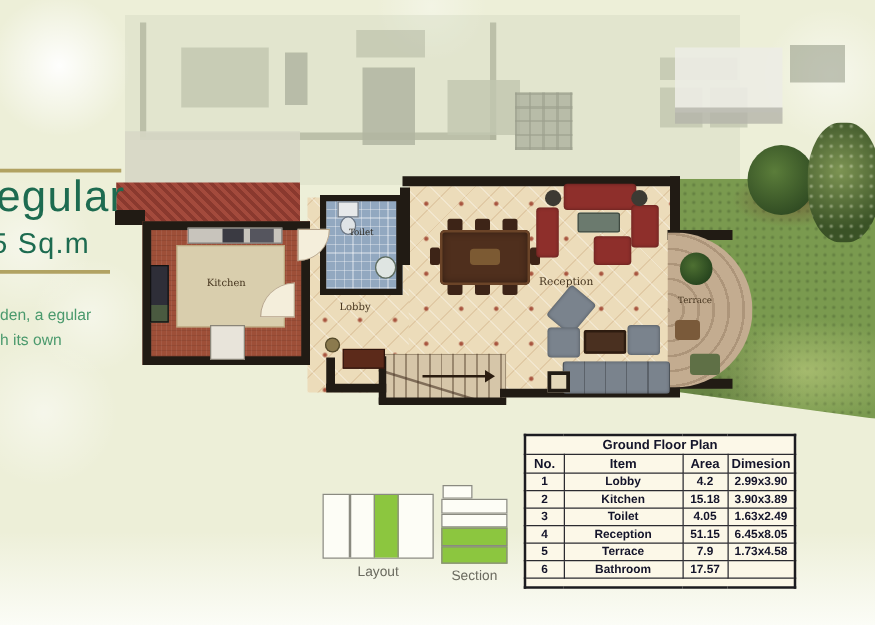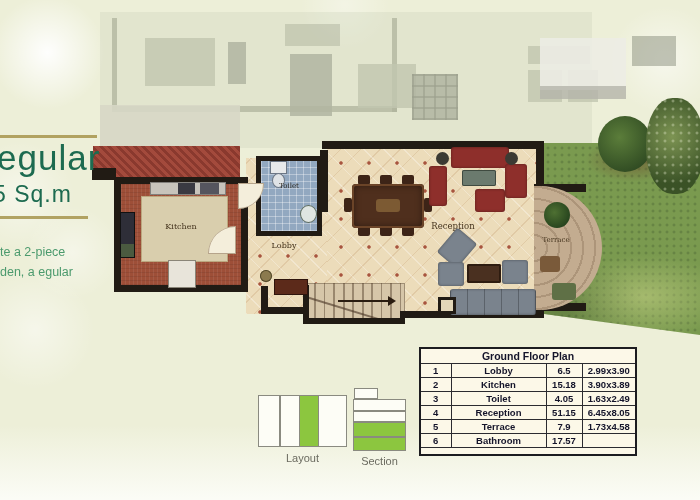--- a/index.html
+++ b/index.html
@@ -198,22 +198,22 @@
   <div class="abs room-label" style="left:259px;top:182px;width:60px;font-size:7px;color:#2e2a22;">Toilet</div>
   <div class="abs room-label" style="left:254px;top:241px;width:60px;font-size:8px;">Lobby</div>
   <div class="abs room-label" style="left:418px;top:221px;width:70px;font-size:8.5px;">Reception</div>
   <div class="abs room-label" style="left:530px;top:236px;width:52px;font-size:7px;">Terrace</div>
 
   <div class="abs gold-line" style="left:0;top:135px;width:97px;"></div>
   <div class="abs" id="title-frag">egular</div>
   <div class="abs" id="subtitle-frag">5 Sq.m</div>
   <div class="abs gold-line" style="left:0;top:216px;width:88px;"></div>
   <div class="abs" id="desc">
-    <div>te a 2-piece</div>
     <div>den, a egular</div>
+    <div>h its own</div>
   </div>
 
   <div class="abs" id="fade-bottom"></div>
 
   <div class="abs diag-box" style="left:258px;top:395px;width:89px;height:52px;">
     <div class="abs" style="left:20px;top:0;width:1.5px;height:100%;background:#8a8a80;"></div>
     <div class="abs diag-green" style="left:40px;top:0;width:20px;height:100%;border-left:1.5px solid #8a8a80;border-right:1.5px solid #8a8a80;box-sizing:border-box;"></div>
     <div class="abs" style="left:63px;top:0;width:0;height:100%;"></div>
   </div>
   <div class="abs diag-label" style="left:258px;top:452px;width:89px;">Layout</div>
@@ -229,24 +229,30 @@
     <colgroup>
         <col style="width:31px">
         <col style="width:95px">
         <col style="width:36px">
         <col style="width:54px">
       </colgroup>
     <tbody>
         <tr class="trow">
       <td colspan="4">Ground Floor Plan</td>
     </tr>
+    <tr class="trow">
+      <th>No.</th>
+      <th>Item</th>
+      <th>Area</th>
+      <th>Dimesion</th>
+    </tr>
     <tr>
       <td>1</td>
       <td>Lobby</td>
-      <td>6.5</td>
+      <td>4.2</td>
       <td>2.99x3.90</td>
     </tr>
     <tr>
       <td>2</td>
       <td>Kitchen</td>
       <td>15.18</td>
       <td>3.90x3.89</td>
     </tr>
     <tr>
       <td>3</td>

